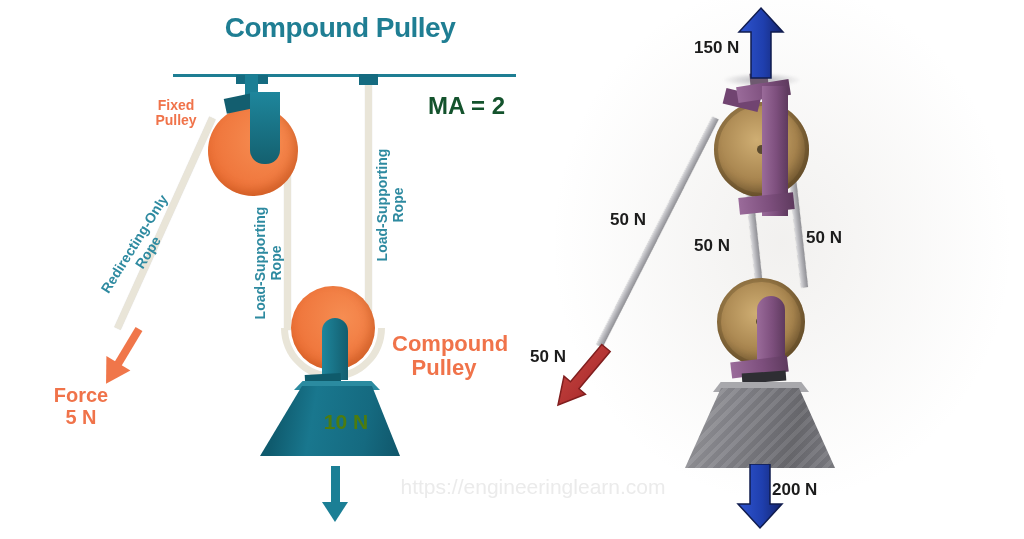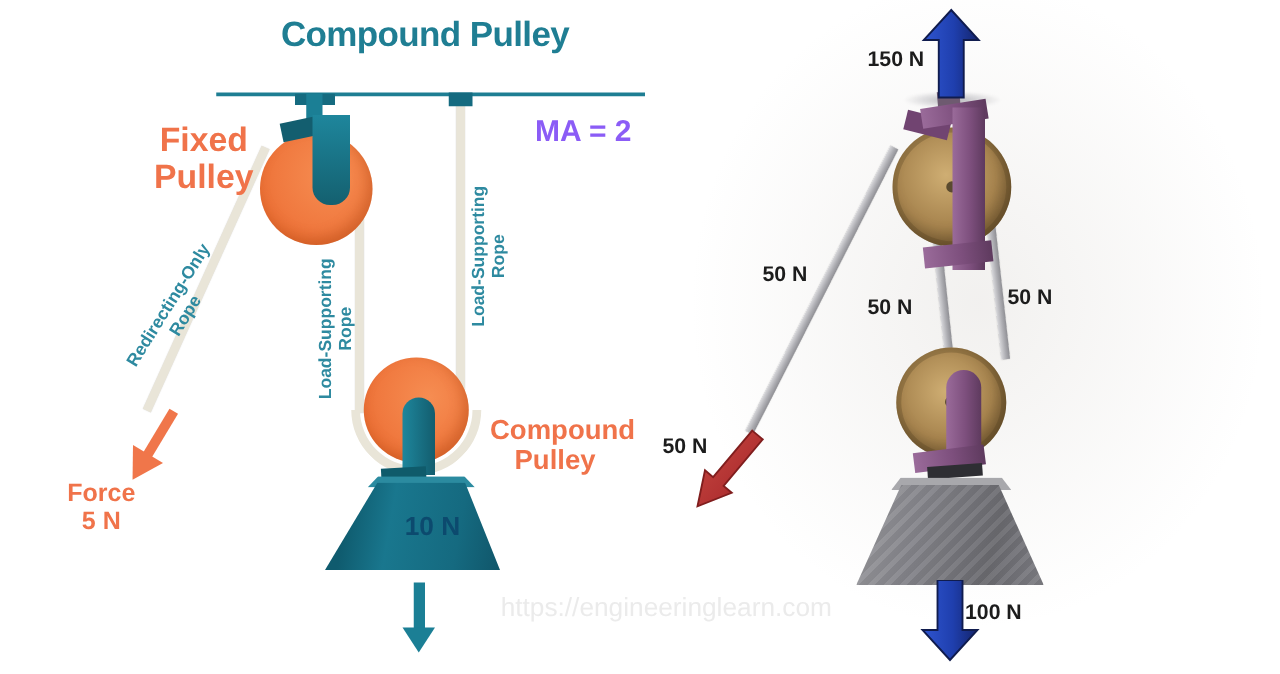--- a/index.html
+++ b/index.html
@@ -9,21 +9,21 @@
   }
   .abs{position:absolute;}
   .pre{white-space:pre-line;}
 
   
   .title{
     left:200px;top:12px;width:280px;text-align:center;
     font-size:28px;font-weight:800;letter-spacing:-.5px;color:#1f7e93;
   }
   .ceiling{left:173px;top:74px;width:343px;height:3px;background:#1e7e93;}
-  .ma{left:428px;top:92px;width:90px;font-size:24px;font-weight:800;color:#8b5cf6;}
+  .ma{left:428px;top:92px;width:90px;font-size:24px;font-weight:800;color:#14532d;}
 
   .mount-flange{left:236px;top:75px;width:32px;height:9px;background:#156b80;}
   .mount-stem{left:245px;top:75px;width:13px;height:30px;background:#1b7f95;}
   .bracket-angled{left:225px;top:96px;width:28px;height:15px;background:#135e6f;transform:rotate(-12deg);}
   .bracket-main{left:250px;top:92px;width:30px;height:72px;border-radius:0 0 14px 14px;
     background:linear-gradient(180deg,#1e869c,#14606f);}
   .wheel-orange{border-radius:50%;
     background:radial-gradient(circle at 62% 38%,#f68d52,#f0793f 55%,#e86a2f 85%);
     box-shadow:inset -4px -5px 10px rgba(160,60,10,.35);}
   .wheel-fixed{left:208px;top:106px;width:90px;height:90px;}
@@ -38,33 +38,33 @@
     transform:rotate(-45deg);}
   .hook-move{left:322px;top:318px;width:26px;height:62px;border-radius:13px 13px 0 0;
     background:linear-gradient(90deg,#1e869c,#135d6e);}
   .hook-flange{left:305px;top:374px;width:36px;height:12px;background:#0f5b6b;transform:rotate(-3deg);}
   .weight-teal{left:260px;top:386px;width:140px;height:70px;
     clip-path:polygon(30% 0,80% 0,100% 100%,0 100%);
     background:linear-gradient(100deg,#0f5b6e 0 14%,#19778e 38%,#156a80 75%,#10566a);}
   .weight-teal-top{left:294px;top:381px;width:86px;height:9px;
     clip-path:polygon(10% 0,90% 0,100% 100%,0 100%);background:#2b8ba0;}
   .weight-label{left:316px;top:410px;width:60px;text-align:center;
-    font-size:21px;font-weight:800;color:#0c4a6e;}
+    font-size:21px;font-weight:800;color:#4d7c0f;}
 
   .force-arrow-group{left:114px;top:329px;width:50px;height:70px;transform:rotate(31deg);transform-origin:top center;}
   .force-shaft{position:absolute;left:21px;top:0;width:8px;height:42px;background:#f0764a;}
   .force-head{position:absolute;left:11px;top:40px;width:0;height:0;
     border-left:14px solid transparent;border-right:14px solid transparent;border-top:24px solid #f0764a;}
   .teal-arrow-group{left:312px;top:466px;width:46px;height:56px;}
   .teal-shaft{position:absolute;left:19px;top:0;width:9px;height:38px;background:#1b7f95;}
   .teal-head{position:absolute;left:10px;top:36px;width:0;height:0;
     border-left:13px solid transparent;border-right:13px solid transparent;border-top:20px solid #1b7f95;}
 
   .lbl-orange{color:#f0734a;font-weight:800;text-align:center;line-height:1.08;}
-  .lbl-fixed{left:113px;top:98px;width:100px;font-size:27px;}
+  .lbl-fixed{left:126px;top:98px;width:100px;font-size:14px;}
   .lbl-move{left:392px;top:332px;width:104px;font-size:22px;}
   .lbl-force{left:44px;top:385px;width:74px;font-size:20px;text-align:center;}
   .rope-label{color:#2e8aa0;font-weight:700;font-size:14px;text-align:center;}
   .lbl-rope-redirect{left:66px;top:232px;width:150px;transform:rotate(-58deg);}
   .lbl-rope-left{left:196px;top:247px;width:144px;transform:rotate(-90deg);}
   .lbl-rope-right{left:318px;top:189px;width:144px;transform:rotate(-90deg);}
 
   
   .right-bg{left:520px;top:0;width:504px;height:539px;
     background:radial-gradient(ellipse at 52% 45%,rgba(188,182,174,.20),rgba(255,255,255,0) 62%);}
@@ -221,17 +221,17 @@
       </linearGradient>
     </defs>
     <polygon points="53.8,4.5 62.2,11.5 30.9,48.7 37.4,54.2 10,65 16,36.2 22.5,41.7" fill="url(#gr1)" stroke="#801e1e" stroke-width="1.5"></polygon>
   </svg>
 
   <div class="abs lbl-black lbl-150">150 N</div>
   <div class="abs lbl-black lbl-50-left">50 N</div>
   <div class="abs lbl-black lbl-50-mid">50 N</div>
   <div class="abs lbl-black lbl-50-right">50 N</div>
   <div class="abs lbl-black lbl-50-pull">50 N</div>
-  <div class="abs lbl-black lbl-100">100 N</div>
+  <div class="abs lbl-black lbl-100">200 N</div>
 
   <div class="abs watermark">https://engineeringlearn.com</div>
 
 </div>
 
 </body></html>

